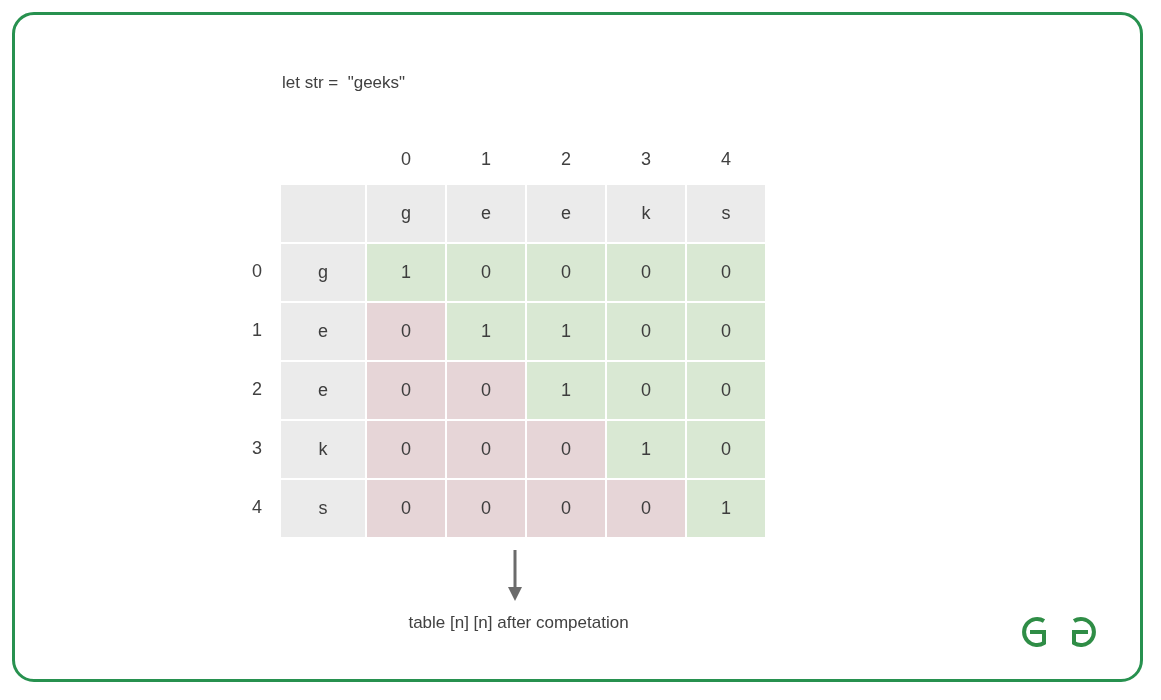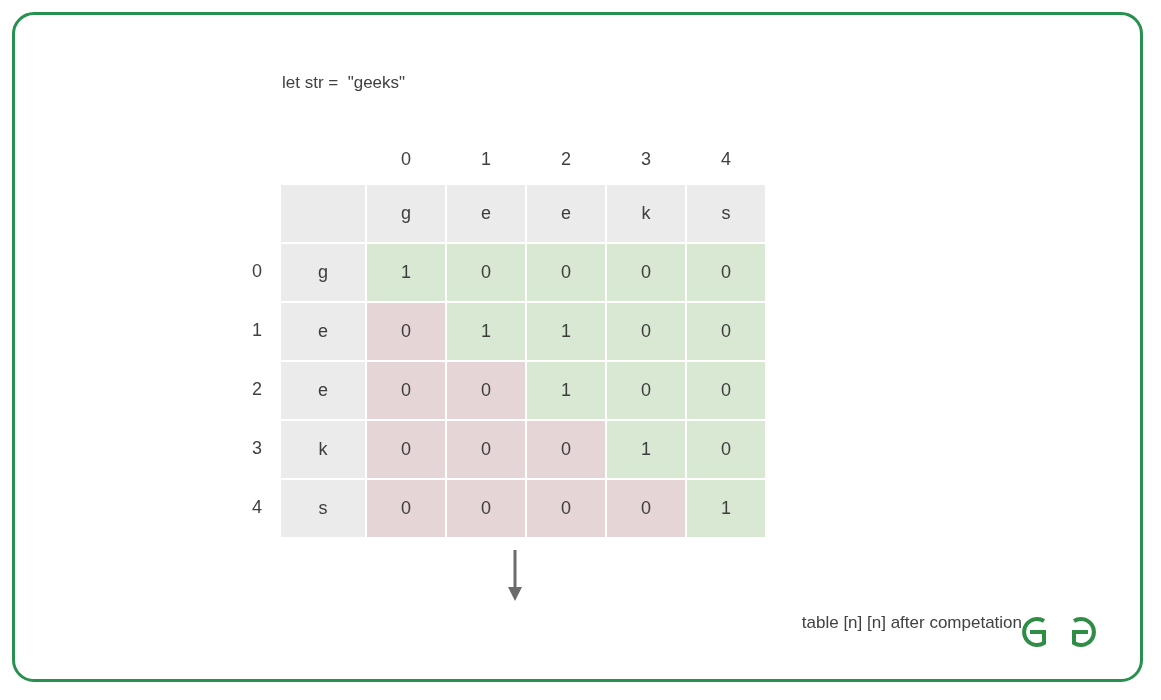--- a/index.html
+++ b/index.html
@@ -111,21 +111,21 @@
     width: 30px;
     height: 52px;
   }
 
   
   #caption {
     position: absolute;
     left: 0;
     top: 598px;
     width: 1007px;
-    text-align: right;
+    text-align: center;
     font-size: 17px;
     color: #414141;
   }
 
   
   #logo {
     position: absolute;
     right: 44px;
     bottom: 24px;
     width: 74px;

